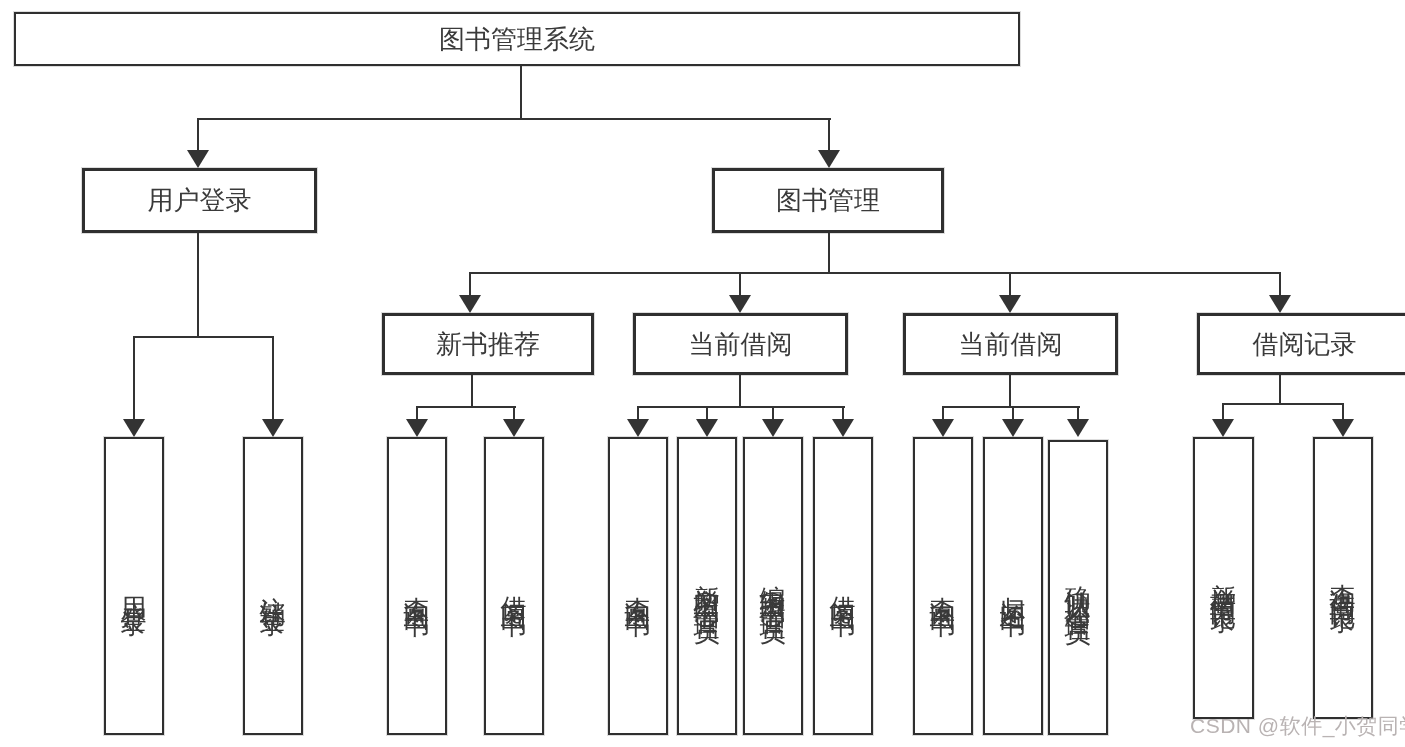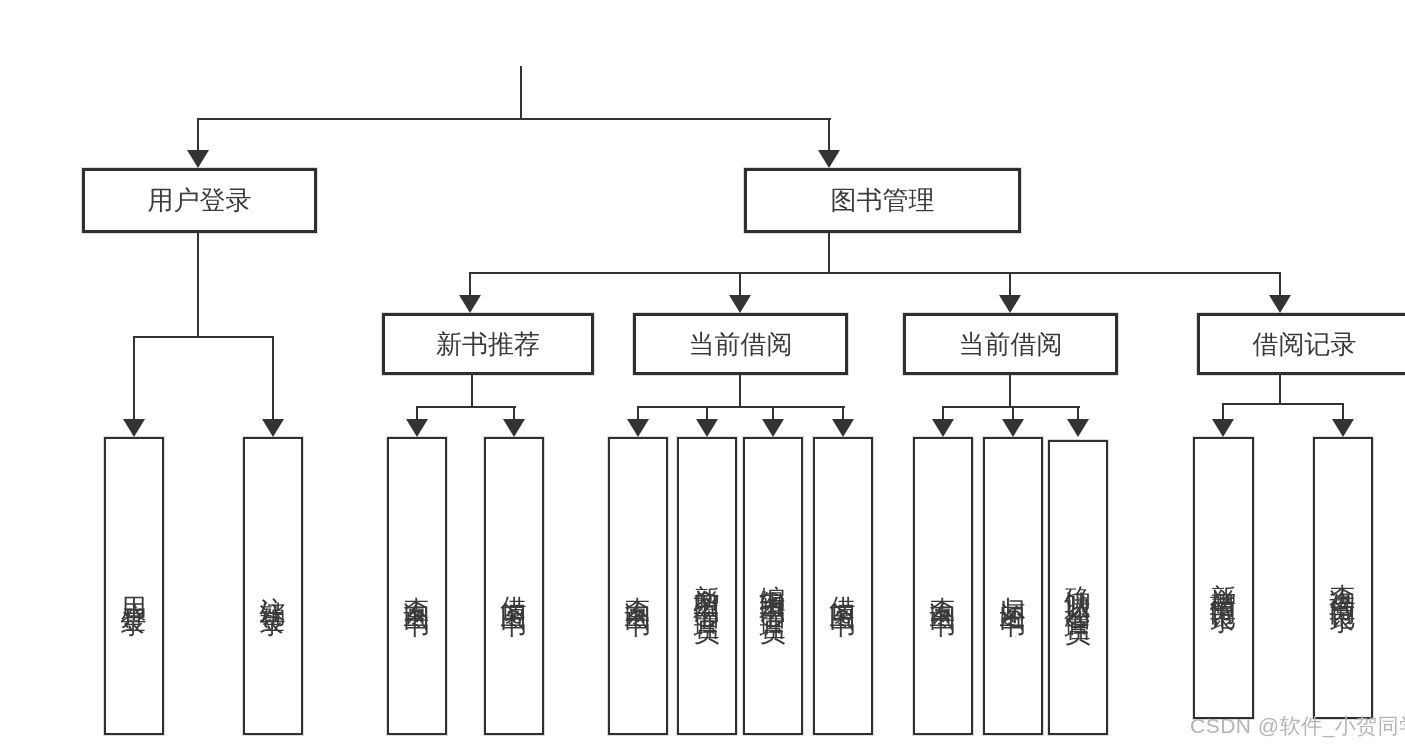--- a/index.html
+++ b/index.html
@@ -50,30 +50,31 @@
     color: #b9b3b3;
     letter-spacing: 0.5px;
     white-space: nowrap;
   }
 </style>
 </head>
 <body>
 
 <div id="canvas">
 
+  <div class="box thin" style="left:14px; top:12px; width:1006px; height:54px;">图书管理系统</div>
 
   <div class="vline" style="left:520px; top:66px; height:54px;"></div>
   <div class="hline" style="left:197px; top:118px; width:634px;"></div>
   <div class="vline" style="left:197px; top:118px; height:36px;"></div>
   <div class="vline" style="left:828px; top:118px; height:36px;"></div>
   <div class="arrow" style="left:187px; top:150px;"></div>
   <div class="arrow" style="left:818px; top:150px;"></div>
 
   <div class="box" style="left:82px; top:168px; width:235px; height:65px;">用户登录</div>
-  <div class="box" style="left:712px; top:168px; width:277px; height:65px;margin-left:32px;">图书管理</div>
+  <div class="box" style="left:712px; top:168px; width:232px; height:65px;">图书管理</div>
 
   <div class="vline" style="left:197px; top:233px; height:105px;"></div>
   <div class="hline" style="left:133px; top:336px; width:141px;"></div>
   <div class="vline" style="left:133px; top:336px; height:85px;"></div>
   <div class="vline" style="left:272px; top:336px; height:85px;"></div>
   <div class="arrow" style="left:123px; top:419px;"></div>
   <div class="arrow" style="left:262px; top:419px;"></div>
 
   <div class="vline" style="left:828px; top:233px; height:41px;"></div>
   <div class="hline" style="left:469px; top:272px; width:812px;"></div>

